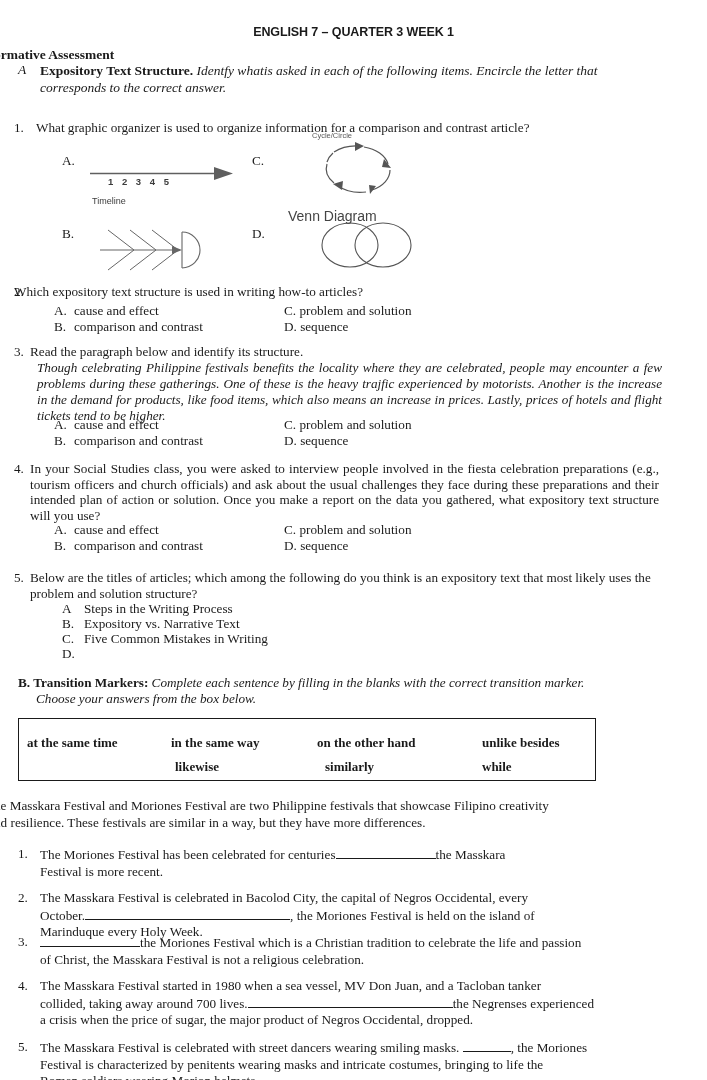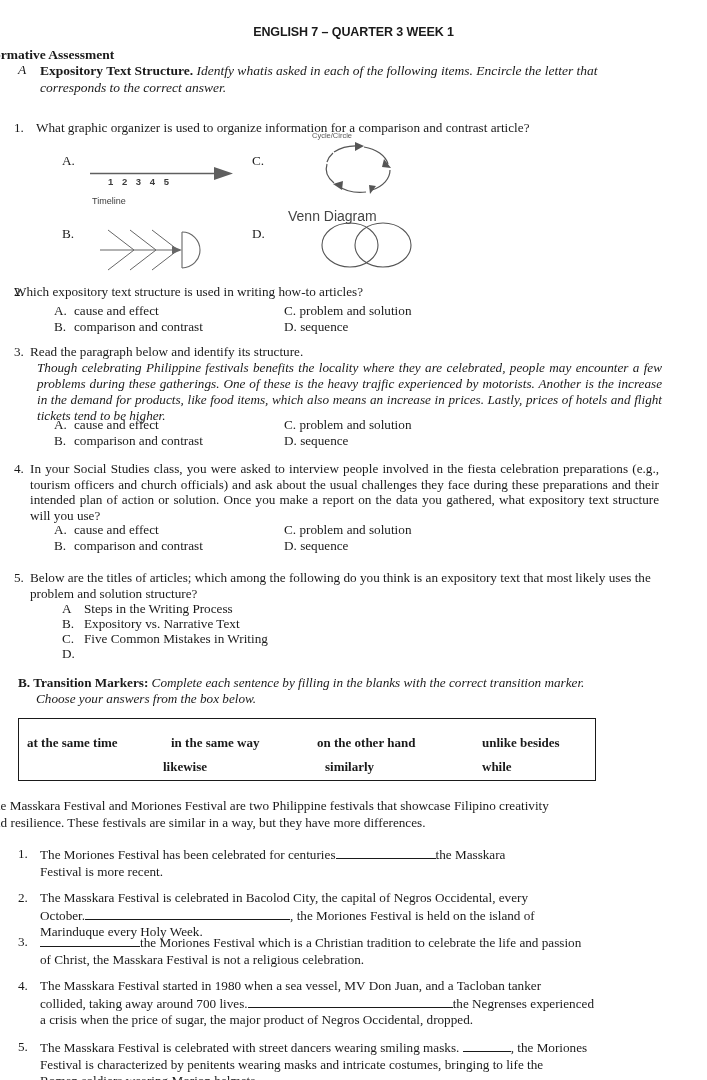--- a/index.html
+++ b/index.html
@@ -313,21 +313,21 @@
 
   <div class="partB">
     <span class="lead">B. Transition Markers:</span>
     <span class="instr">Complete each sentence by filling in the blanks with the correct transition marker.</span>
     <span class="ln2">Choose your answers from the box below.</span>
   </div>
 
   <div class="wordbox">
     <span class="wb-cell" style="left:8px;   top:16px;">at the same time</span>
     <span class="wb-cell" style="left:152px; top:16px;">in the same way</span>
-    <span class="wb-cell" style="left:144px; top:40px;">likewise</span>
+    <span class="wb-cell" style="left:156px; top:40px;">likewise</span>
     <span class="wb-cell" style="left:298px; top:16px;">on the other hand</span>
     <span class="wb-cell" style="left:306px; top:40px;">similarly</span>
     <span class="wb-cell" style="left:463px; top:16px;">unlike besides</span>
     <span class="wb-cell" style="left:463px; top:40px;">while</span>
   </div>
 
   <div class="passage">
     <div>he Masskara Festival and Moriones Festival are two Philippine festivals that showcase Filipino creativity</div>
     <div>nd resilience. These festivals are similar in a way, but they have more differences.</div>
   </div>

